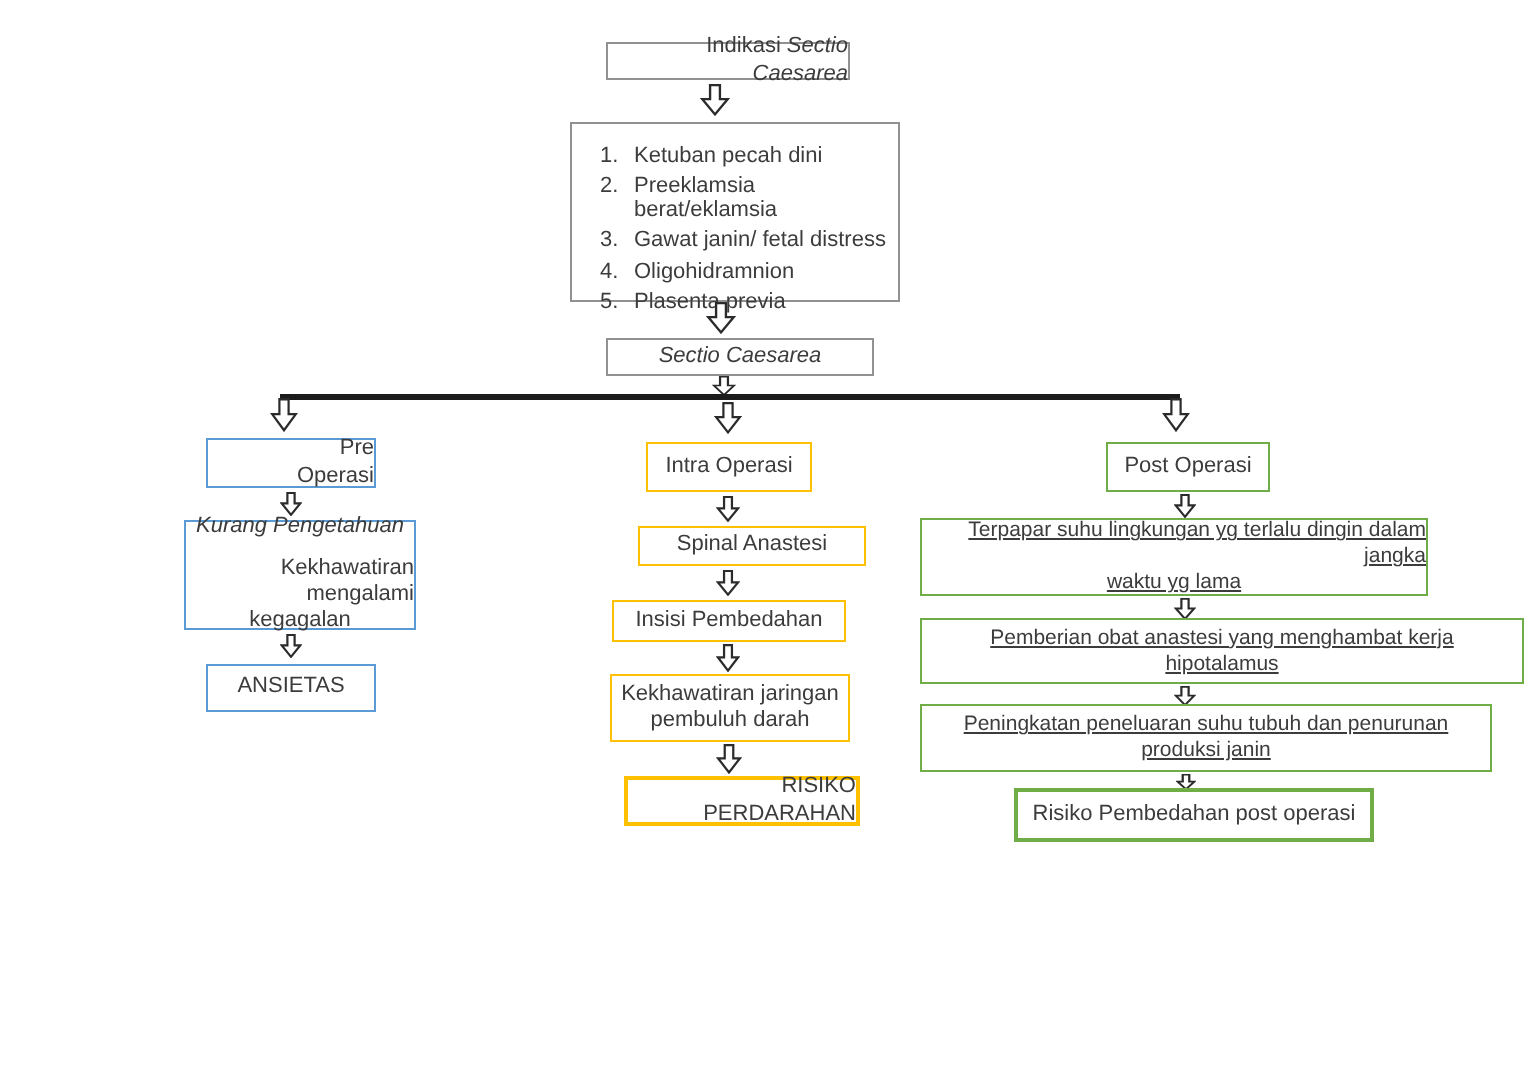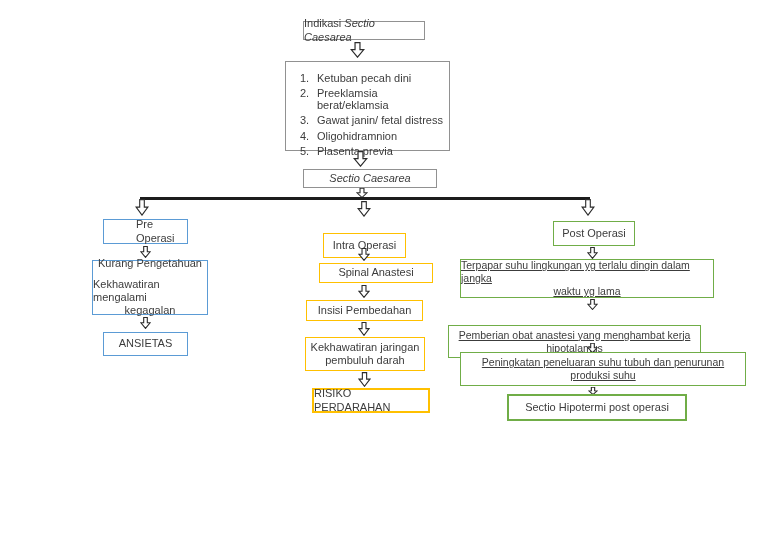--- a/index.html
+++ b/index.html
@@ -3,40 +3,40 @@
 <meta charset="utf-8">
 <style>
   html,body { margin:0; padding:0; background:#ffffff; }
   .canvas {
     position:relative; width:768px; height:543px; background:#ffffff;
     font-family:"Liberation Sans", sans-serif; color:#3c3c3c; overflow:hidden;
   }
   .box {
     position:absolute; background:#ffffff; border:1px solid #919191;
     box-sizing:border-box; display:flex; flex-direction:column;
-    align-items:center; justify-content:center; text-align:left;
+    align-items:center; justify-content:center; text-align:right;
     font-size:11px; line-height:1.22;
   }
   .blue   { border-color:#5B9BD5; }
   .yellow { border-color:#FFC000; }
   .green  { border-color:#70AD47; }
   .thick  { border-width:2px; }
   .bold   { font-weight:normal; }
   .italic { font-style:italic; }
   .small  { font-size:10.5px;text-decoration:underline; }
   .arrow  { position:absolute; }
   .arrow svg { display:block; }
   .hline  { position:absolute; background:#1c1c1c; }
   .listbox {
     position:absolute; background:#fff; border:1px solid #919191;
     box-sizing:border-box; font-size:11px;
   }
   .listrow { display:flex; margin-bottom:3.2px; }
   .listnum { width:17px; text-align:left; margin-left:14px; flex:none; }
-  .gap-b { margin-bottom:7px; }
+  .gap-b { margin-bottom:7px;font-style:italic; }
   .line { display:block; }
   .prefix { margin-right:3px; }
 </style>
 </head>
 <body>
 
 <div class="canvas">
 
   <div class="box" style="left:303px; top:21px; width:122px; height:19px;">
     <div>
@@ -126,21 +126,21 @@
   <div class="arrow" style="left:140px; top:317px;">
     <svg width="11" height="12" viewBox="0 0 14 16" preserveAspectRatio="none">
         <path d="M4.7 0.6 H9.3 V7.6 H12.9 L7 15.2 L1.1 7.6 H4.7 Z" fill="#ffffff" stroke="#2b2b2b" stroke-width="1.4"></path>
       </svg>
   </div>
 
   <div class="box blue bold" style="left:103px; top:332px; width:85px; height:24px;">
     <span>ANSIETAS</span>
   </div>
 
-  <div class="box yellow" style="left:323px; top:233px; width:83px; height:25px;">
+  <div class="box yellow" style="left:323px; top:221px; width:83px; height:25px;">
     <span>Intra Operasi</span>
   </div>
 
   <div class="arrow" style="left:358px; top:248px;">
     <svg width="12" height="13" viewBox="0 0 14 16" preserveAspectRatio="none">
         <path d="M4.7 0.6 H9.3 V7.6 H12.9 L7 15.2 L1.1 7.6 H4.7 Z" fill="#ffffff" stroke="#2b2b2b" stroke-width="1.3"></path>
       </svg>
   </div>
 
   <div class="box yellow" style="left:319px; top:263px; width:114px; height:20px;">
@@ -192,39 +192,39 @@
     <span class="line">Terpapar suhu lingkungan yg terlalu dingin dalam jangka</span>
     <span class="line">waktu yg lama</span>
   </div>
 
   <div class="arrow" style="left:587px; top:299px;">
     <svg width="11" height="11" viewBox="0 0 14 16" preserveAspectRatio="none">
         <path d="M4.7 0.6 H9.3 V7.6 H12.9 L7 15.2 L1.1 7.6 H4.7 Z" fill="#ffffff" stroke="#2b2b2b" stroke-width="1.4"></path>
       </svg>
   </div>
 
-  <div class="box green small" style="left:448px; top:309px; width:253px; height:33px;margin-top:16px;">
+  <div class="box green small" style="left:460px; top:309px; width:302px; height:33px;">
     <span class="line">Pemberian obat anastesi yang menghambat kerja</span>
     <span class="line">hipotalamus</span>
   </div>
 
   <div class="arrow" style="left:587px; top:343px;">
     <svg width="11" height="10" viewBox="0 0 14 16" preserveAspectRatio="none">
         <path d="M4.7 0.6 H9.3 V7.6 H12.9 L7 15.2 L1.1 7.6 H4.7 Z" fill="#ffffff" stroke="#2b2b2b" stroke-width="1.4"></path>
       </svg>
   </div>
 
   <div class="box green small" style="left:460px; top:352px; width:286px; height:34px;">
     <span class="line">Peningkatan peneluaran suhu tubuh dan penurunan</span>
-    <span class="line">produksi suhu</span>
+    <span class="line">produksi janin</span>
   </div>
 
   <div class="arrow" style="left:588px; top:387px;">
     <svg width="10" height="8" viewBox="0 0 14 16" preserveAspectRatio="none">
         <path d="M4.7 0.6 H9.3 V7.6 H12.9 L7 15.2 L1.1 7.6 H4.7 Z" fill="#ffffff" stroke="#2b2b2b" stroke-width="1.6"></path>
       </svg>
   </div>
 
   <div class="box green thick" style="left:507px; top:394px; width:180px; height:27px;">
-    <span>Sectio Hipotermi  post operasi</span>
+    <span>Risiko Pembedahan  post operasi</span>
   </div>
 
 </div>
 
 </body></html>

